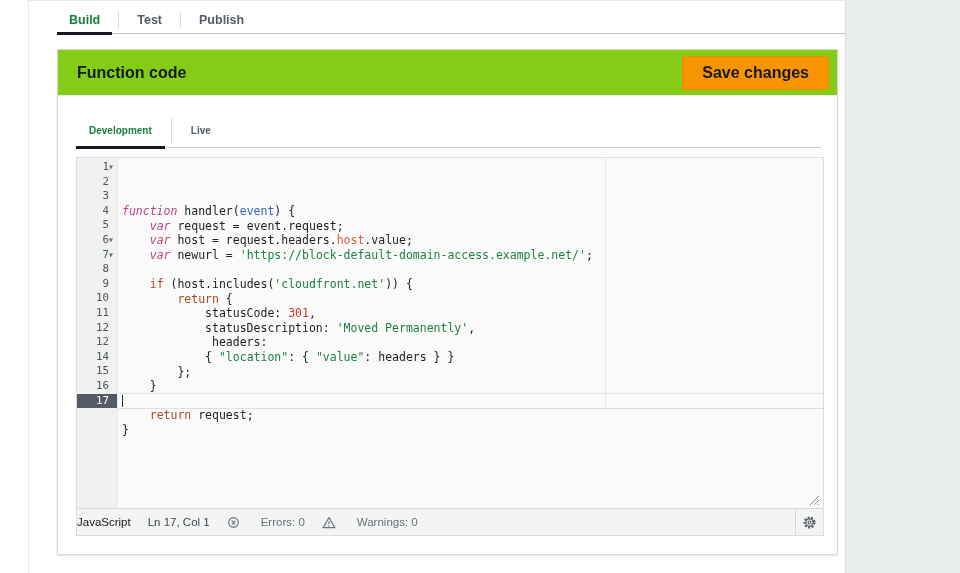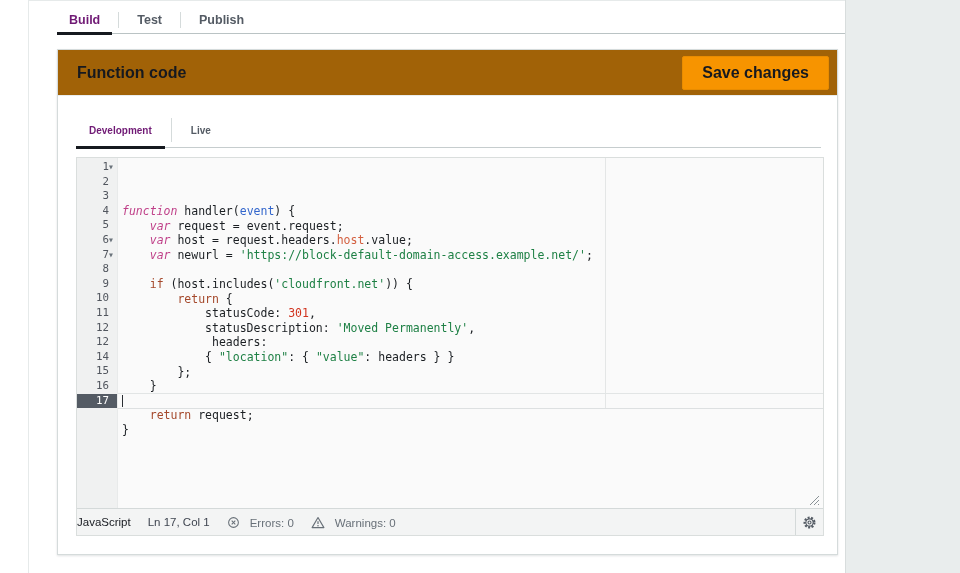--- a/index.html
+++ b/index.html
@@ -8,28 +8,28 @@
           font-family:"Liberation Sans",sans-serif;color:#16191f;}
   .right-bg{position:absolute;left:845px;top:0;width:115px;height:573px;background:#e9eded;border-left:1px solid #d8dddd;}
   .left-hairline{position:absolute;left:28px;top:0;width:1px;height:573px;background:#e6eaea;}
   .top-hairline{position:absolute;left:29px;top:0;width:816px;height:1px;background:#e6eaea;}
 
   
   .top-tabs{position:absolute;left:57px;top:7px;width:788px;height:27px;display:flex;align-items:stretch;
             border-bottom:1px solid #bac3c4;box-sizing:border-box;}
   .tab{position:relative;display:flex;align-items:center;padding:0 12px;font-size:12.5px;font-weight:700;
        color:#545b64;cursor:pointer;}
-  .tab.active{color:#701a75;text-align:center;}
+  .tab.active{color:#15803d;text-align:center;}
   .tab.active::after{content:"";position:absolute;left:0;right:0;bottom:-2px;height:3px;background:#16191f;}
   .tab-div{width:1px;background:#d5dbdb;margin:5px 6px;}
 
   
   .card{position:absolute;left:57px;top:49px;width:781px;height:506px;background:#fff;
         border:1px solid #d5dbdb;box-shadow:0 1px 2px rgba(0,28,36,.12);box-sizing:border-box;}
-  .card-header{height:46px;background:#a16207;border-bottom:1px solid #eaeded;display:flex;
+  .card-header{height:46px;background:#84cc16;border-bottom:1px solid #eaeded;display:flex;
                align-items:center;justify-content:space-between;padding:0 8px 0 19px;box-sizing:border-box;}
   .card-title{font-size:16px;font-weight:700;color:#16191f;}
   .btn-primary{background:#f79400;border:1px solid #e98c00;border-radius:2px;color:#16191f;
                font-family:"Liberation Sans",sans-serif;font-weight:700;font-size:16px;padding:7px 19px;cursor:pointer;}
 
   
   .sub-tabs{position:absolute;left:18px;top:63px;width:745px;height:35px;display:flex;align-items:stretch;
             border-bottom:1px solid #c6cdce;box-sizing:border-box;}
   .sub-tabs .tab{font-size:10px;padding:0 13px;}
 
@@ -55,21 +55,21 @@
   .tk-num{color:#d1341f;}
   .tk-prop{color:#d35f3f;}
   .tk-param{color:#3366cc;}
   .cursor{position:absolute;left:45px;top:237px;width:1.3px;height:12px;background:#2a2e33;}
   .resize{position:absolute;right:3px;bottom:30px;width:13px;height:13px;cursor:nwse-resize;}
 
   
   .statusbar{position:absolute;left:0;right:0;bottom:0;height:27px;background:#f3f4f4;border-top:1px solid #d4d9d9;
              display:flex;align-items:center;font-size:11.5px;color:#545b64;box-sizing:border-box;}
   .sb-lang{color:#16191f;}
-  .sb-item{margin-left:17px;display:flex;align-items:flex-end;gap:10px;color:#687078;}
+  .sb-item{margin-left:17px;display:flex;align-items:center;gap:21px;color:#687078;}
   .sb-pos{margin-left:17px;color:#3f4550;}
   .sb-gear{margin-left:auto;width:27px;align-self:stretch;border-left:1px solid #d4d9d9;display:flex;
            align-items:center;justify-content:center;cursor:pointer;background:#f3f4f4;}
 </style>
 </head>
 <body>
 
 <div class="screen">
   <div class="right-bg"></div>
   <div class="left-hairline"></div>

